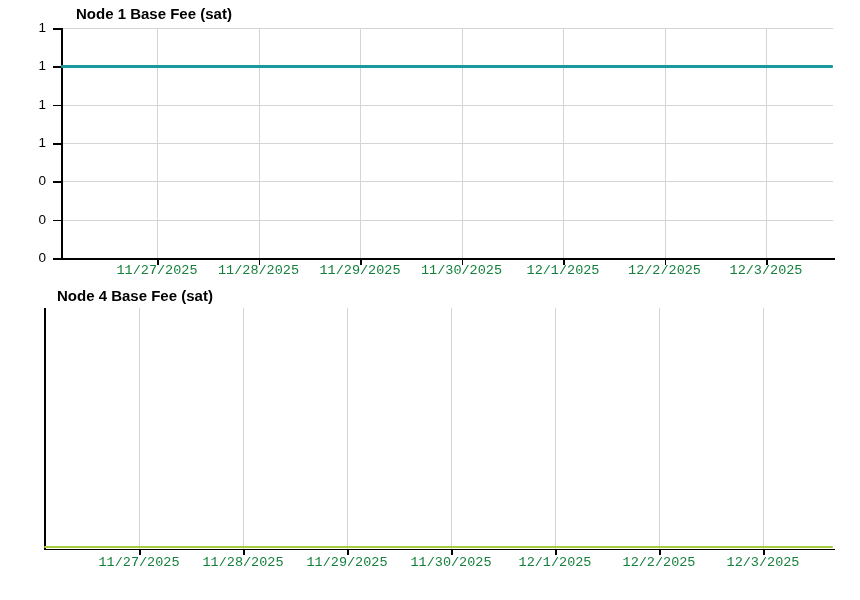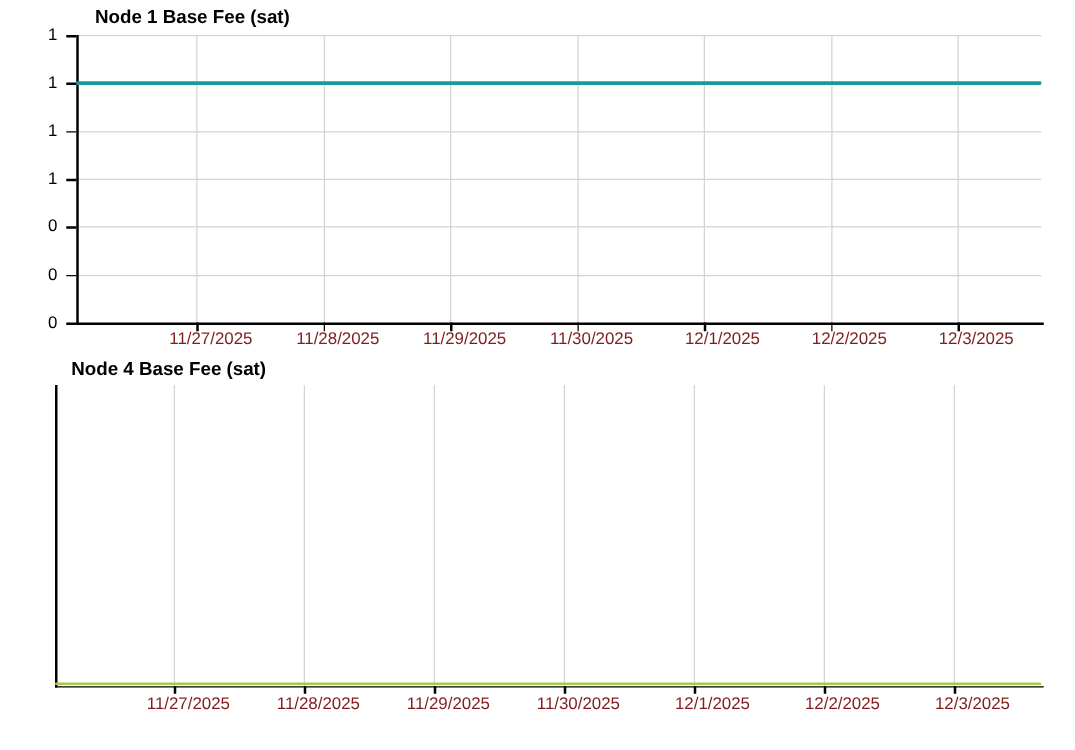--- a/index.html
+++ b/index.html
@@ -15,22 +15,22 @@
     line-height:18px;white-space:nowrap;
   }
   .hgrid,.vgrid{position:absolute;}
   .axis{position:absolute;background:#000;}
   .ytickmark,.xtickmark{position:absolute;background:#000;}
   .ylabel{
     position:absolute;font-size:13.5px;color:#000;text-align:right;
     line-height:15px;white-space:nowrap;
   }
   .xlabel{
-    position:absolute;font-size:13.5px;color:#7f1d1d;text-align:right;
-    line-height:14px;white-space:nowrap;
+    position:absolute;font-size:13.5px;color:#15803d;text-align:center;
+    line-height:14px;white-space:nowrap;font-family:Liberation Mono, monospace;
   }
   .series-line{position:absolute;border-radius:1px;}
 </style>
 </head>
 <body>
 
 <div class="canvas">
   <section class="chart-layer">
     <h2 class="chart-title" style="left:76px;top:5px;">Node 1 Base Fee (sat)</h2>
   <div class="vgrid" style="left: 157px; top: 28px; width: 1px; height: 230px; background: rgb(212, 212, 212);"></div>

